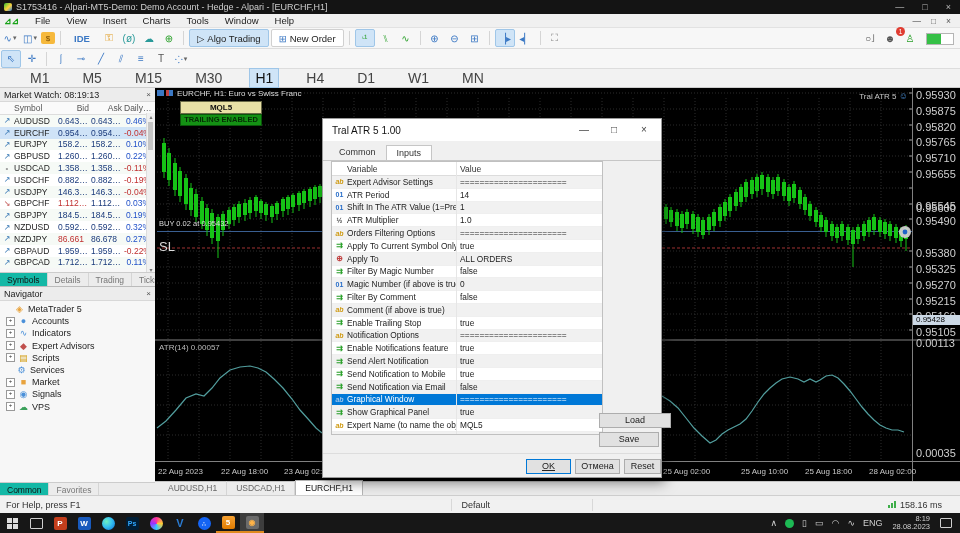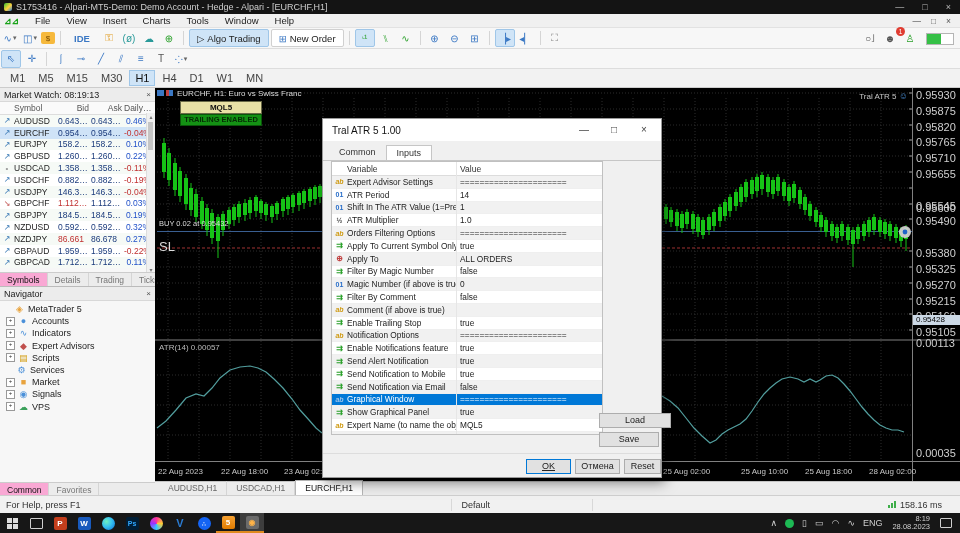--- a/index.html
+++ b/index.html
@@ -32,42 +32,42 @@
   .tsep{width:1px;height:14px;background:#d5d5d5;margin:0 4px;}
   .dd{color:#666;font-size:7px;margin-left:1px;}
   .badge{position:absolute;top:-4px;right:-6px;background:#e03c31;color:#fff;border-radius:50%;
          width:9px;height:9px;font-size:6.5px;line-height:9px;text-align:center;}
   #tb-right{position:absolute;right:6px;top:28px;height:21px;display:flex;align-items:center;}
   .toggle{width:26px;height:10px;border:1px solid #b5b5b5;background:#fff;margin-left:6px;position:relative;}
   .toggle .on{position:absolute;left:0;top:0;width:14px;height:10px;background:#35c046;}
   
   #tfbar{left:0;top:69px;width:960px;height:19px;background:#f2f2f2;border-bottom:1px solid #ccc;
          display:flex;align-items:center;box-sizing:border-box;padding-left:4px;}
-  .tf{padding:2px 6px;font-size:11px;color:#444;margin-right:1px;}
+  .tf{padding:2px 6px;font-size:14px;color:#444;margin-right:1px;margin-left:20px;}
   .tf.sel{background:#cfe4f7;border:1px solid #9fc6e8;padding:1px 5px;color:#111;}
   
   #leftcol{left:0;top:88px;width:170px;height:407px;background:#f7f7f7;border-right:3px solid #0f172a;box-sizing:border-box;}
   .panel-hd{height:13px;background:#ececec;border-bottom:1px solid #d8d8d8;display:flex;align-items:center;
             padding:0 4px;font-size:9px;color:#222;}
   .panel-hd .x{margin-left:auto;color:#555;font-size:8px;}
   #mw-cols{display:grid;grid-template-columns:14px 44px 33px 33px 29px;height:12px;border-bottom:1px solid #ddd;
            background:#fafafa;color:#555;font-size:8.5px;align-items:center;}
   .mw-row{display:grid;grid-template-columns:14px 44px 33px 33px 29px;height:11.8px;align-items:center;
           font-size:8.5px;background:#f6faf6;}
   .mw-row:nth-child(even){background:#ffffff;}
   .mw-row.sel{background:#cfe3f7;}
   .mw-row .num{text-align:left;padding-right:2px;color:#1a3a7b;}
   .mw-row .num.red{color:#c03030;}
   .mw-row .pct{text-align:right;padding-right:3px;color:#2050c8;}
   .mw-row .pct.neg{color:#c03030;}
   .mw-row .arrow{text-align:center;font-size:8px;}
   .mini-tabs{position:absolute;left:0;right:0;bottom:0;height:13px;border-top:1px solid #ccc;background:#ececec;
              display:flex;align-items:center;font-size:8.5px;color:#777;}
   .mini-tab{padding:0 7px;border-right:1px solid #d5d5d5;height:13px;display:flex;align-items:center;}
-  .mini-tab.sel{background:#f9a8d4;color:#111;}
+  .mini-tab.sel{background:#14b8a6;color:#111;}
   #mw{position:absolute;left:0;top:0;width:155px;height:198px;}
   #nav{position:absolute;left:0;top:198px;width:155px;height:209px;border-top:1px solid #bbb;background:#f7f7f7;}
   .nav-item{display:flex;align-items:center;height:12.2px;font-size:9px;color:#222;padding-left:4px;}
   .expander{width:7px;height:7px;border:1px solid #999;background:#fff;font-size:6px;line-height:5px;text-align:center;
             color:#333;margin-right:3px;flex:0 0 auto;}
   .expander.none{border:none;background:transparent;}
   .nav-ico{width:11px;text-align:center;margin-right:3px;font-size:9px;}
   .mw-scroll{position:absolute;right:0;top:25px;width:8px;bottom:13px;background:#f0f0f0;border-left:1px solid #ddd;
              font-size:6px;color:#777;text-align:center;}
   .mw-thumb{position:absolute;left:1px;top:9px;width:5px;height:28px;background:#c5c5c5;}

